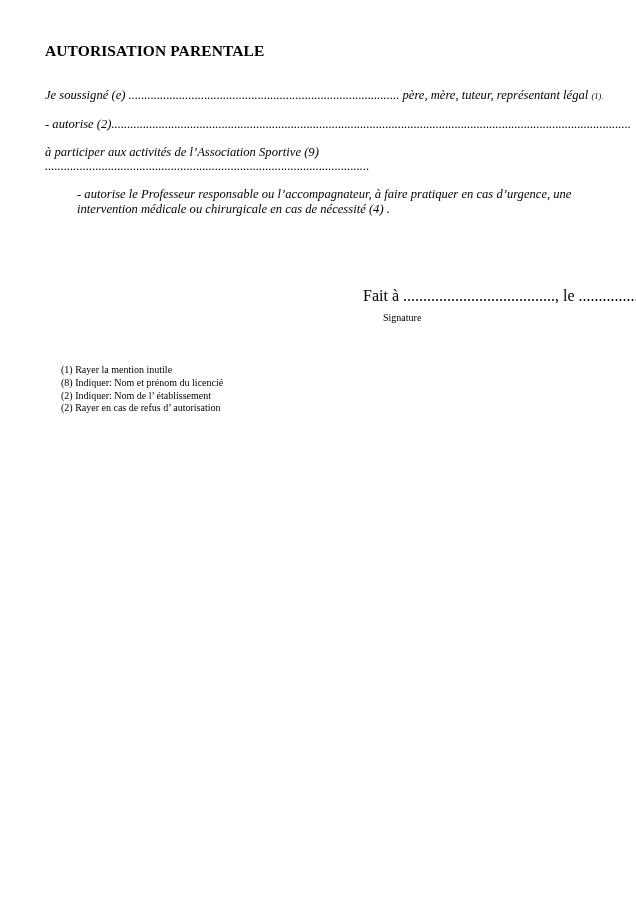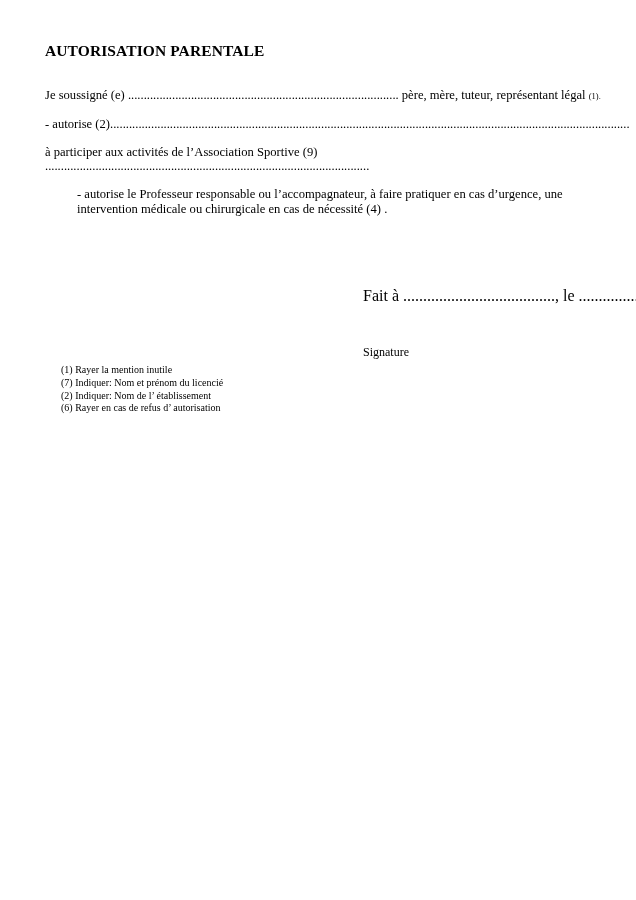--- a/index.html
+++ b/index.html
@@ -30,37 +30,38 @@
     .title {
       left: 45px;
       top: 42px;
       font-size: 15.5px;
       font-weight: bold;
       letter-spacing: 0.1px;
     }
     .body-line {
       font-size: 12.6px;
       line-height: 15px;
+      font-style: italic;
     }
     .small-ref {
       font-size: 8.5px;
     }
     .line1 { left: 45px; top: 88px; }
     .line2 { left: 45px; top: 117px; }
     .line3a { left: 45px; top: 145px; }
     .line3b { left: 45px; top: 159px; }
     .line4 {
       left: 45px; top: 187px;
       white-space: normal;
       width: 540px;
       line-height: 14.5px;
       margin-left: 32px;
     }
     .fait { left: 363px; top: 287px; font-size: 16px; }
-    .signature { left: 363px; top: 312px; font-size: 12px; margin-top: 33px; }
+    .signature { left: 383px; top: 312px; font-size: 10px; }
     .notes {
       left: 61px; top: 364px;
       font-size: 10px;
       line-height: 12.8px;
     }
     .notes div { white-space: nowrap; }
   </style>
 </head>
 <body>
 
@@ -82,18 +83,18 @@
   <div class="abs body-line line4">- autorise le Professeur responsable ou l’accompagnateur, à faire pratiquer en  cas d’urgence, une intervention médicale ou chirurgicale en cas de nécessité (4) .</div>
 
   <div class="abs fait">
     <span>Fait à </span><span>......................................</span><span>, le </span><span>..............................</span>
   </div>
 
   <div class="abs signature">Signature</div>
 
   <div class="abs notes">
     <div>(1) Rayer la mention inutile</div>
-    <div>(7) Indiquer: Nom et prénom du licencié</div>
+    <div>(8) Indiquer: Nom et prénom du licencié</div>
     <div>(2) Indiquer: Nom de l’ établissement</div>
-    <div>(6) Rayer en cas de refus d’ autorisation</div>
+    <div>(2) Rayer en cas de refus d’ autorisation</div>
   </div>
 
 </div>
 
 </body></html>

